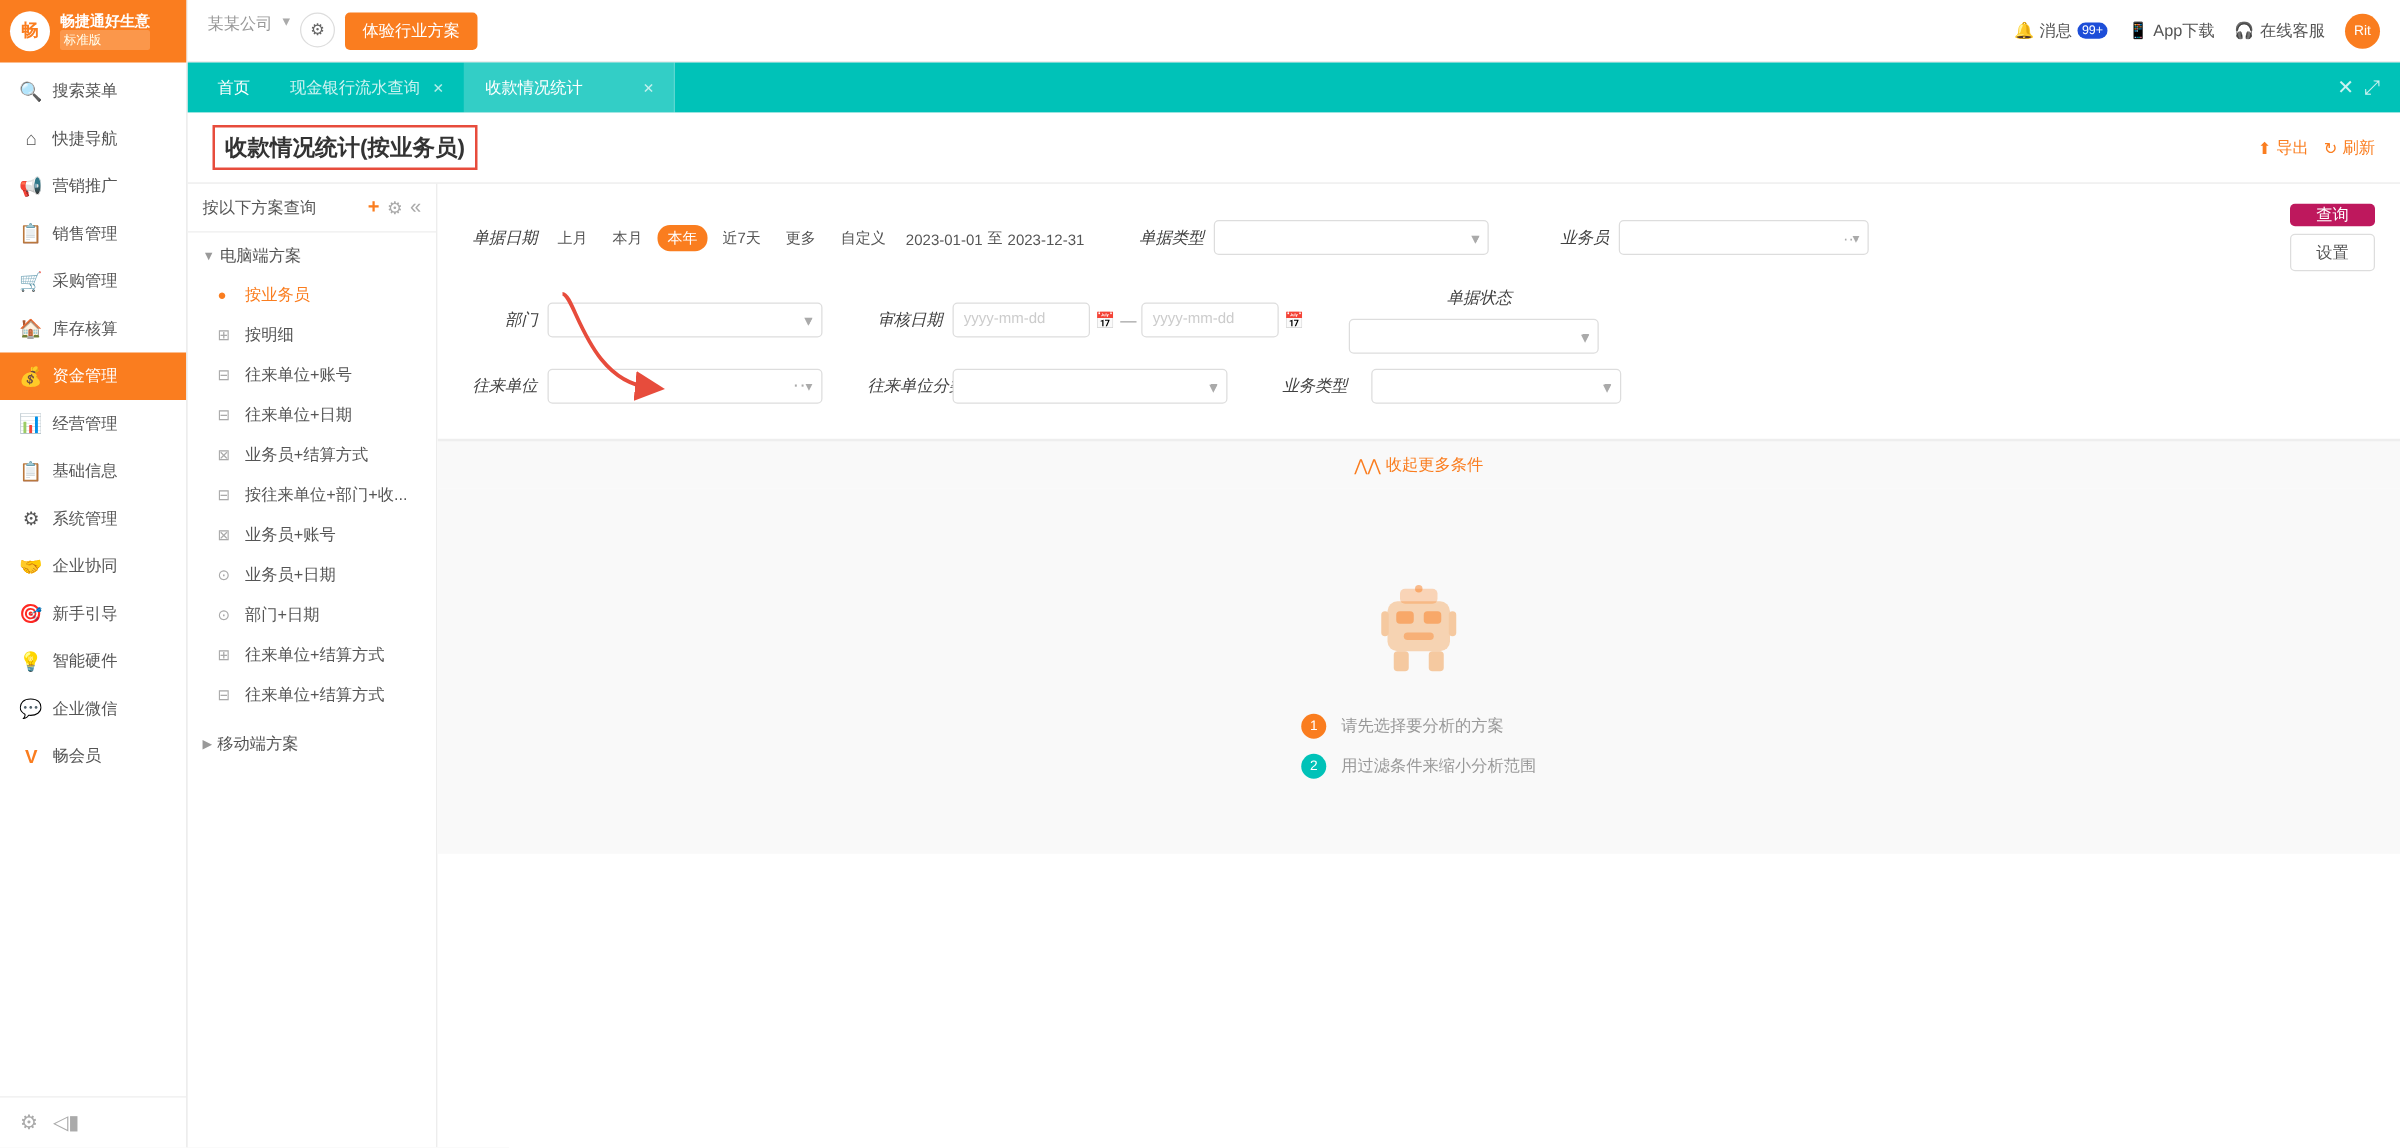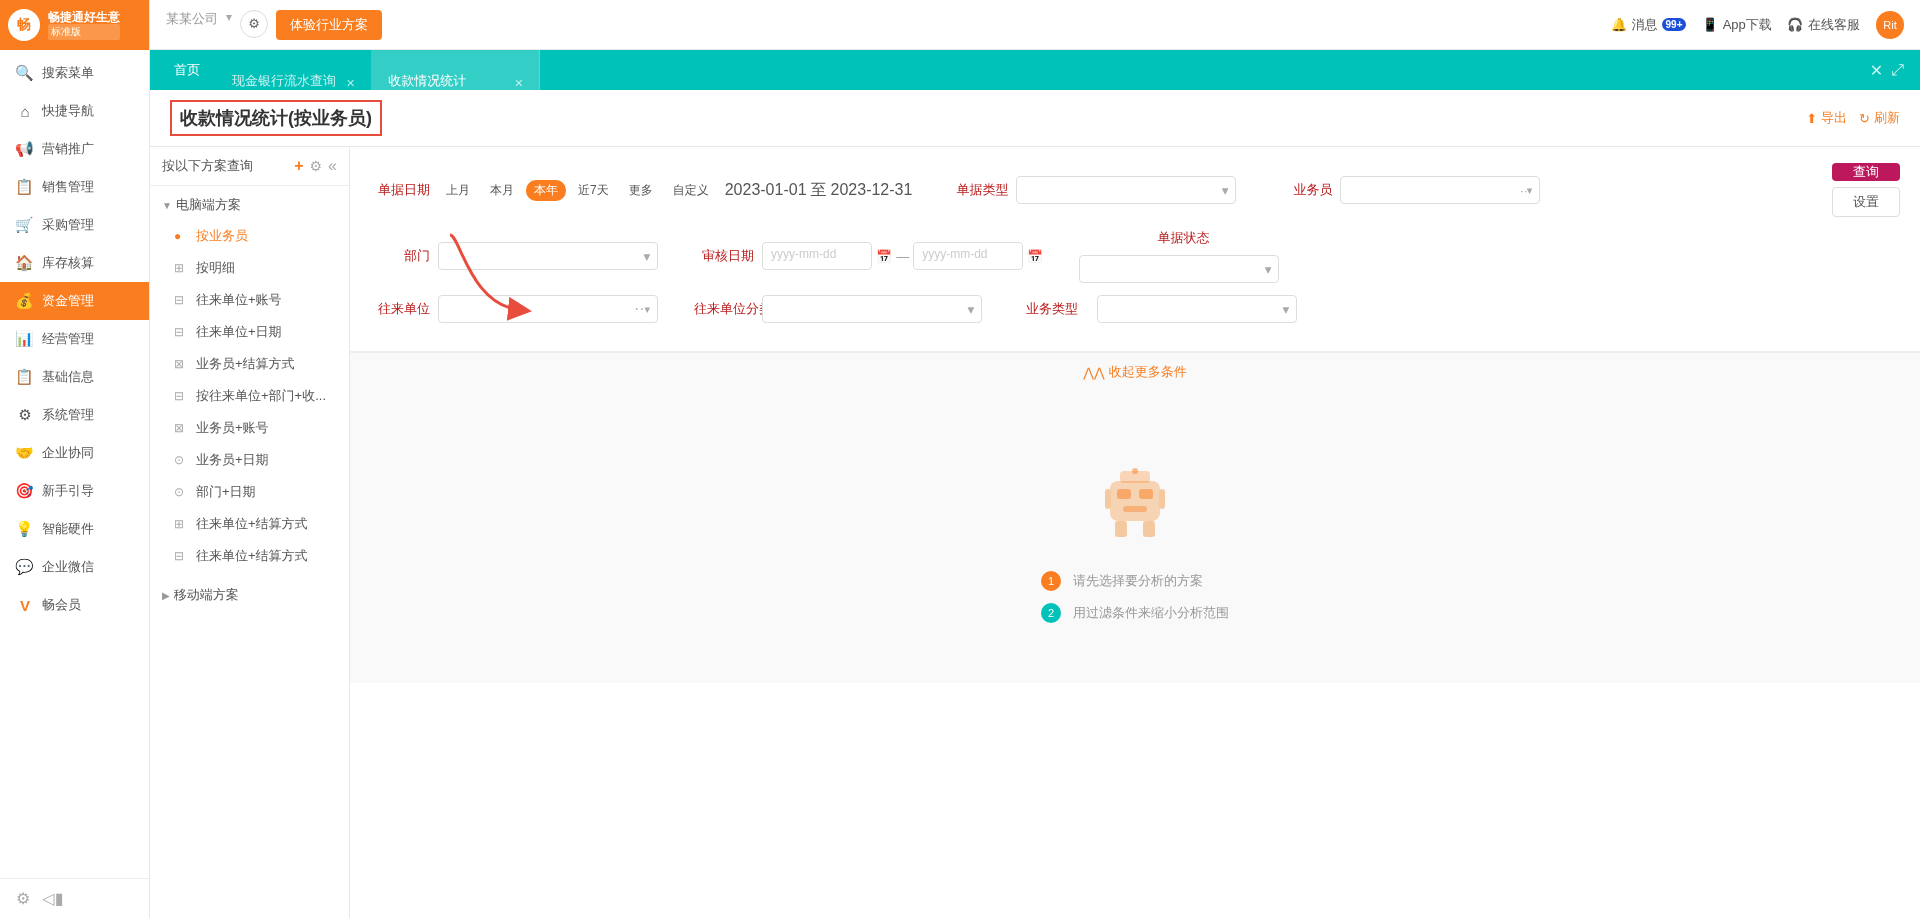--- a/index.html
+++ b/index.html
@@ -27,26 +27,26 @@
     
     .top-header { background: #fff; height: 50px; display: flex; align-items: center; justify-content: space-between; padding: 0 16px; border-bottom: 1px solid #e8e8e8; }
     .top-left { display: flex; align-items: flex-start; gap: 8px; }
     .breadcrumb-text { font-size: 13px; color: #999; }
     .dropdown-arrow { color: #aaa; font-size: 12px; }
     .settings-icon-btn { width: 28px; height: 28px; border-radius: 50%; border: 1px solid #ddd; display: flex; align-items: center; justify-content: center; cursor: pointer; color: #666; }
     .trial-btn { background: #fa7d1f; color: #fff; border: none; padding: 6px 14px; border-radius: 4px; cursor: pointer; font-size: 13px; }
 
     .top-right { display: flex; align-items: center; gap: 16px; }
     .top-right-item { display: flex; align-items: center; gap: 4px; color: #555; cursor: pointer; font-size: 13px; }
-    .badge { background: #1d4ed8; color: #fff; border-radius: 10px; font-size: 10px; padding: 1px 4px; font-weight: bold; }
+    .badge { background: #1d4ed8; color: #fff; border-radius: 10px; font-size: 10px; padding: 1px 4px; }
     .avatar { width: 28px; height: 28px; border-radius: 50%; background: #fa7d1f; color: #fff; display: flex; align-items: center; justify-content: center; font-size: 11px; }
 
     
     .tab-bar { background: #00c2b8; display: flex; align-items: center; height: 40px; padding: 0 8px; }
-    .tab-item { padding: 0 16px; height: 40px; display: flex; align-items: flex-end; gap: 6px; cursor: pointer; color: rgba(255,255,255,0.8); font-size: 13px; border-right: 1px solid rgba(255,255,255,0.2); }
+    .tab-item { padding: 0 16px; height: 40px; display: flex; align-items: center; gap: 6px; cursor: pointer; color: rgba(255,255,255,0.8); font-size: 13px; border-right: 1px solid rgba(255,255,255,0.2); }
     .tab-item.active { background: rgba(255,255,255,0.2); color: #fff; gap: 44px; }
     .tab-item .tab-close { font-size: 11px; color: rgba(255,255,255,0.7); margin-left: 4px; }
     .tab-home { padding: 0 16px; height: 40px; display: flex; align-items: center; color: #fff; font-size: 13px; cursor: pointer; }
     .tab-spacer { flex: 1; }
     .tab-actions { display: flex; align-items: center; gap: 8px; padding: 0 8px; }
     .tab-action-btn { color: rgba(255,255,255,0.8); cursor: pointer; font-size: 16px; }
 
     
     .page-header { background: #fff; padding: 10px 20px; display: flex; align-items: center; justify-content: space-between; border-bottom: 1px solid #e8e8e8; }
     .page-title { font-size: 18px; font-weight: bold; color: #333; border: 2px solid #e74c3c; padding: 4px 8px; display: inline-block; }
@@ -69,25 +69,25 @@
     .scheme-item.active { color: #fa7d1f; }
     .scheme-item-icon { font-size: 12px; color: #aaa; width: 16px; }
 
     
     .filter-content { flex: 1; background: #fff; overflow-y: auto; }
 
     
     .filter-area { padding: 16px 20px; border-bottom: 1px solid #eee; }
     .filter-row { display: flex; align-items: center; gap: 16px; margin-bottom: 12px; }
     .filter-item { display: flex; align-items: center; gap: 8px; }
-    .filter-label { color: #b91c1c; font-size: 13px; white-space: nowrap; width: 60px; text-align: right; }
+    .filter-label { color: #404040; font-size: 13px; white-space: nowrap; width: 60px; text-align: right; font-style: italic; }
     .date-tabs { display: flex; align-items: center; gap: 4px; }
     .date-tab { padding: 2px 8px; font-size: 12px; cursor: pointer; color: #555; border-radius: 2px; }
     .date-tab.active { background: #fa7d1f; color: #fff; border-radius: 10px; }
-    .date-range { display: flex; align-items: center; gap: 4px; color: #555; font-size: 16px; }
+    .date-range { display: flex; align-items: flex-end; gap: 4px; color: #555; font-size: 12px; }
     .filter-select { border: 1px solid #ddd; border-radius: 4px; padding: 4px 8px; font-size: 12px; color: #555; min-width: 200px; height: 28px; appearance: none; background: #fff; display: flex; align-items: center; justify-content: space-between; }
     .filter-select-wrapper { position: relative; display: inline-flex; align-items: center; }
     .filter-select-wrapper::after { content: '▾'; position: absolute; right: 8px; color: #aaa; font-size: 11px; pointer-events: none; }
     .filter-ellipsis { color: #aaa; cursor: pointer; font-size: 16px; margin-left: 4px; }
     .date-input-pair { display: flex; align-items: center; gap: 4px; }
     .date-input { border: 1px solid #ddd; border-radius: 4px; padding: 4px 8px; font-size: 12px; color: #ccc; min-width: 110px; height: 28px; }
     .date-sep { color: #999; }
     .calendar-icon { color: #aaa; cursor: pointer; font-size: 13px; }
     .query-btn { background: #be185d; color: #fff; border: none; padding: 0 20px; border-radius: 4px; cursor: pointer; font-size: 13px; }
     .settings-btn { background: #fff; color: #555; border: 1px solid #ddd; padding: 5px 20px; border-radius: 4px; cursor: pointer; font-size: 13px; }

